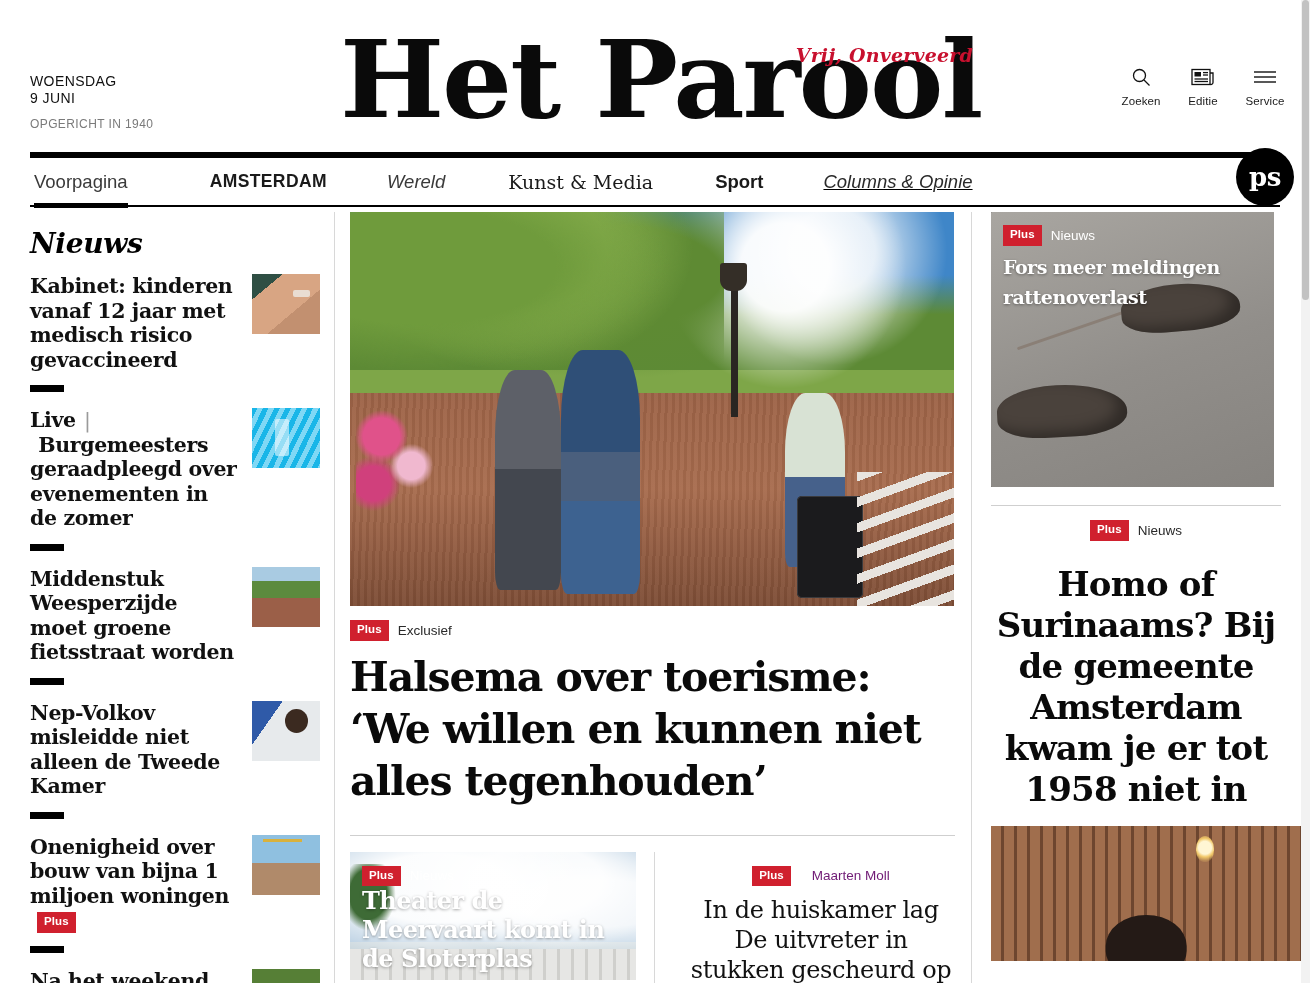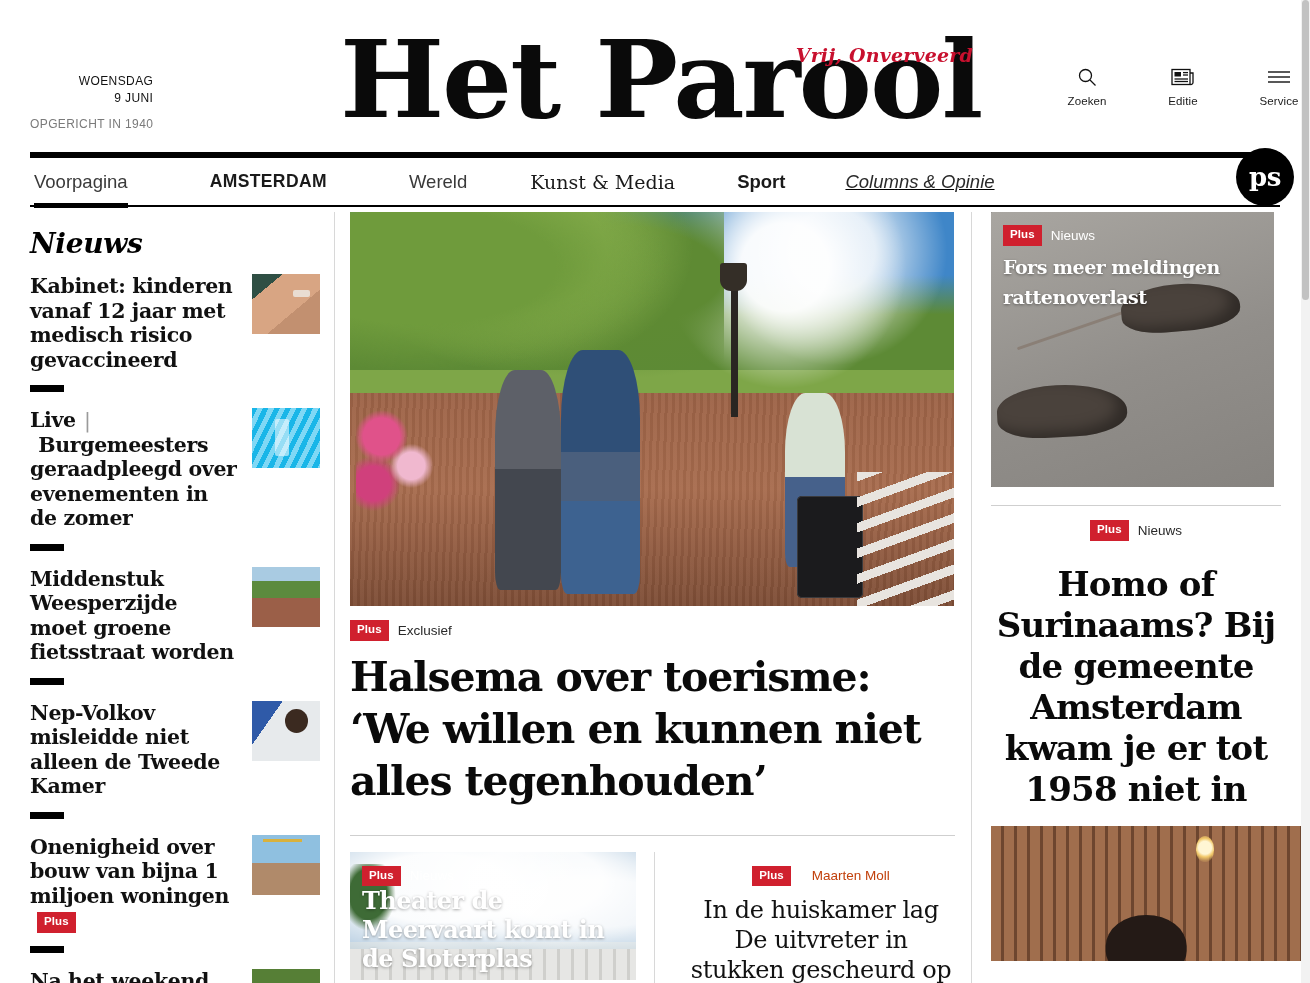--- a/index.html
+++ b/index.html
@@ -8,40 +8,40 @@
     background:#ffffff;
     font-family:"Liberation Sans", sans-serif;
     color:#000;
   }
   .page { position:relative; width:1310px; height:983px; background:#fff; }
 
   
   .masthead { position:relative; height:145px; }
   .dateblock { position:absolute; left:30px; top:73px; line-height:17px; }
   .dateblock .d1, .dateblock .d2 {
-    font-size:12px; letter-spacing:.4px; color:#111; font-weight:400;text-align:right;
+    font-size:14px; letter-spacing:.4px; color:#111; font-weight:400;
   }
   .dateblock .d3 { font-size:12px; letter-spacing:.4px; color:#7a7a7a; margin-top:9px; }
 
   .logo-wrap { position:absolute; left:340px; top:20px; width:625px; height:120px; }
   .logo {
     font-family:"DejaVu Serif", serif;
     font-weight:700; font-size:106px; line-height:120px;
     letter-spacing:-2px; color:#0a0a0a;
     transform:scaleX(1.04); transform-origin:left center;
     white-space:nowrap;
   }
   .tagline {
     position:absolute; right:-8px; top:24px;
     font-family:"DejaVu Serif", serif;
     font-style:italic; font-weight:700; font-size:19px;
     color:#c8102e; letter-spacing:.2px; white-space:nowrap;
   }
 
-  .topicons { position:absolute; right:0; top:64px; display:flex; gap:34px; }
+  .topicons { position:absolute; right:14px; top:64px; display:flex; }
   .topicon { width:62px; text-align:center; cursor:pointer; }
   .topicon .gl { height:26px; display:flex; align-items:center; justify-content:center; }
   .topicon .lb { font-size:11.5px; color:#1a1a1a; margin-top:5px; letter-spacing:.1px; }
 
   
   .navbar-top { position:absolute; left:30px; right:30px; top:152px; height:6px; background:#000; }
   .nav {
     position:absolute; left:30px; right:30px; top:158px; height:49px;
     border-bottom:2px solid #000;
     display:flex; align-items:center;
@@ -92,21 +92,21 @@
     font-family:"Liberation Sans",sans-serif; font-weight:700;
     font-size:11.5px; line-height:1; padding:4px 7px 5px 7px;
     vertical-align:2px; letter-spacing:.1px;
   }
   .plus-inline { margin-left:7px; }
 
   
   .hero-img { width:604px; height:394px; overflow:hidden; position:relative; background:#7a6a58; }
   .kicker { display:flex; align-items:center; gap:9px; margin-top:14px; }
   .kicker .lbl { font-size:13.5px; color:#2a2a2a; }
-  .kicker .lbl.red { color:#c2410c;margin-left:12px; }
+  .kicker .lbl.red { color:#701a75;margin-left:12px; }
   .hero-head {
     font-family:"DejaVu Serif", serif; font-weight:700;
     font-size:41px; line-height:52px; letter-spacing:-1.1px; margin-top:10px; color:#0a0a0a;
   }
   .mid-rule { border-top:1px solid #cfcfcf; margin-top:28px; }
   .bottom-row { display:flex; gap:32px; margin-top:16px; }
   .br-cell { width:286px; position:relative; }
   .br-cell.sep { border-left:1px solid #d8d8d8; padding-left:32px; width:318px; margin-left:-14px; }
 
   .overlay-card { position:relative; width:286px; height:128px; overflow:hidden; }
@@ -290,21 +290,21 @@
   </div>
 
   <div class="navbar-top"></div>
   <div class="nav">
     <div class="navitem n-voorpagina" style="margin-left:4px;">
       <span class="txt">Voorpagina</span>
     </div>
     <div class="navitem n-amsterdam" style="margin-left:82px;">
       <span class="txt">AMSTERDAM</span>
     </div>
-    <div class="navitem n-wereld" style="margin-left:82px;">
+    <div class="navitem n-wereld" style="margin-left:60px;font-style:italic;">
       <span class="txt">Wereld</span>
     </div>
     <div class="navitem n-kunst" style="margin-left:63px;">
       <span class="txt">Kunst &amp; Media</span>
     </div>
     <div class="navitem n-sport" style="margin-left:62px;">
       <span class="txt">Sport</span>
     </div>
     <div class="navitem n-columns" style="margin-left:60px;text-decoration:underline;">
       <span class="txt">Columns &amp; Opinie</span>

